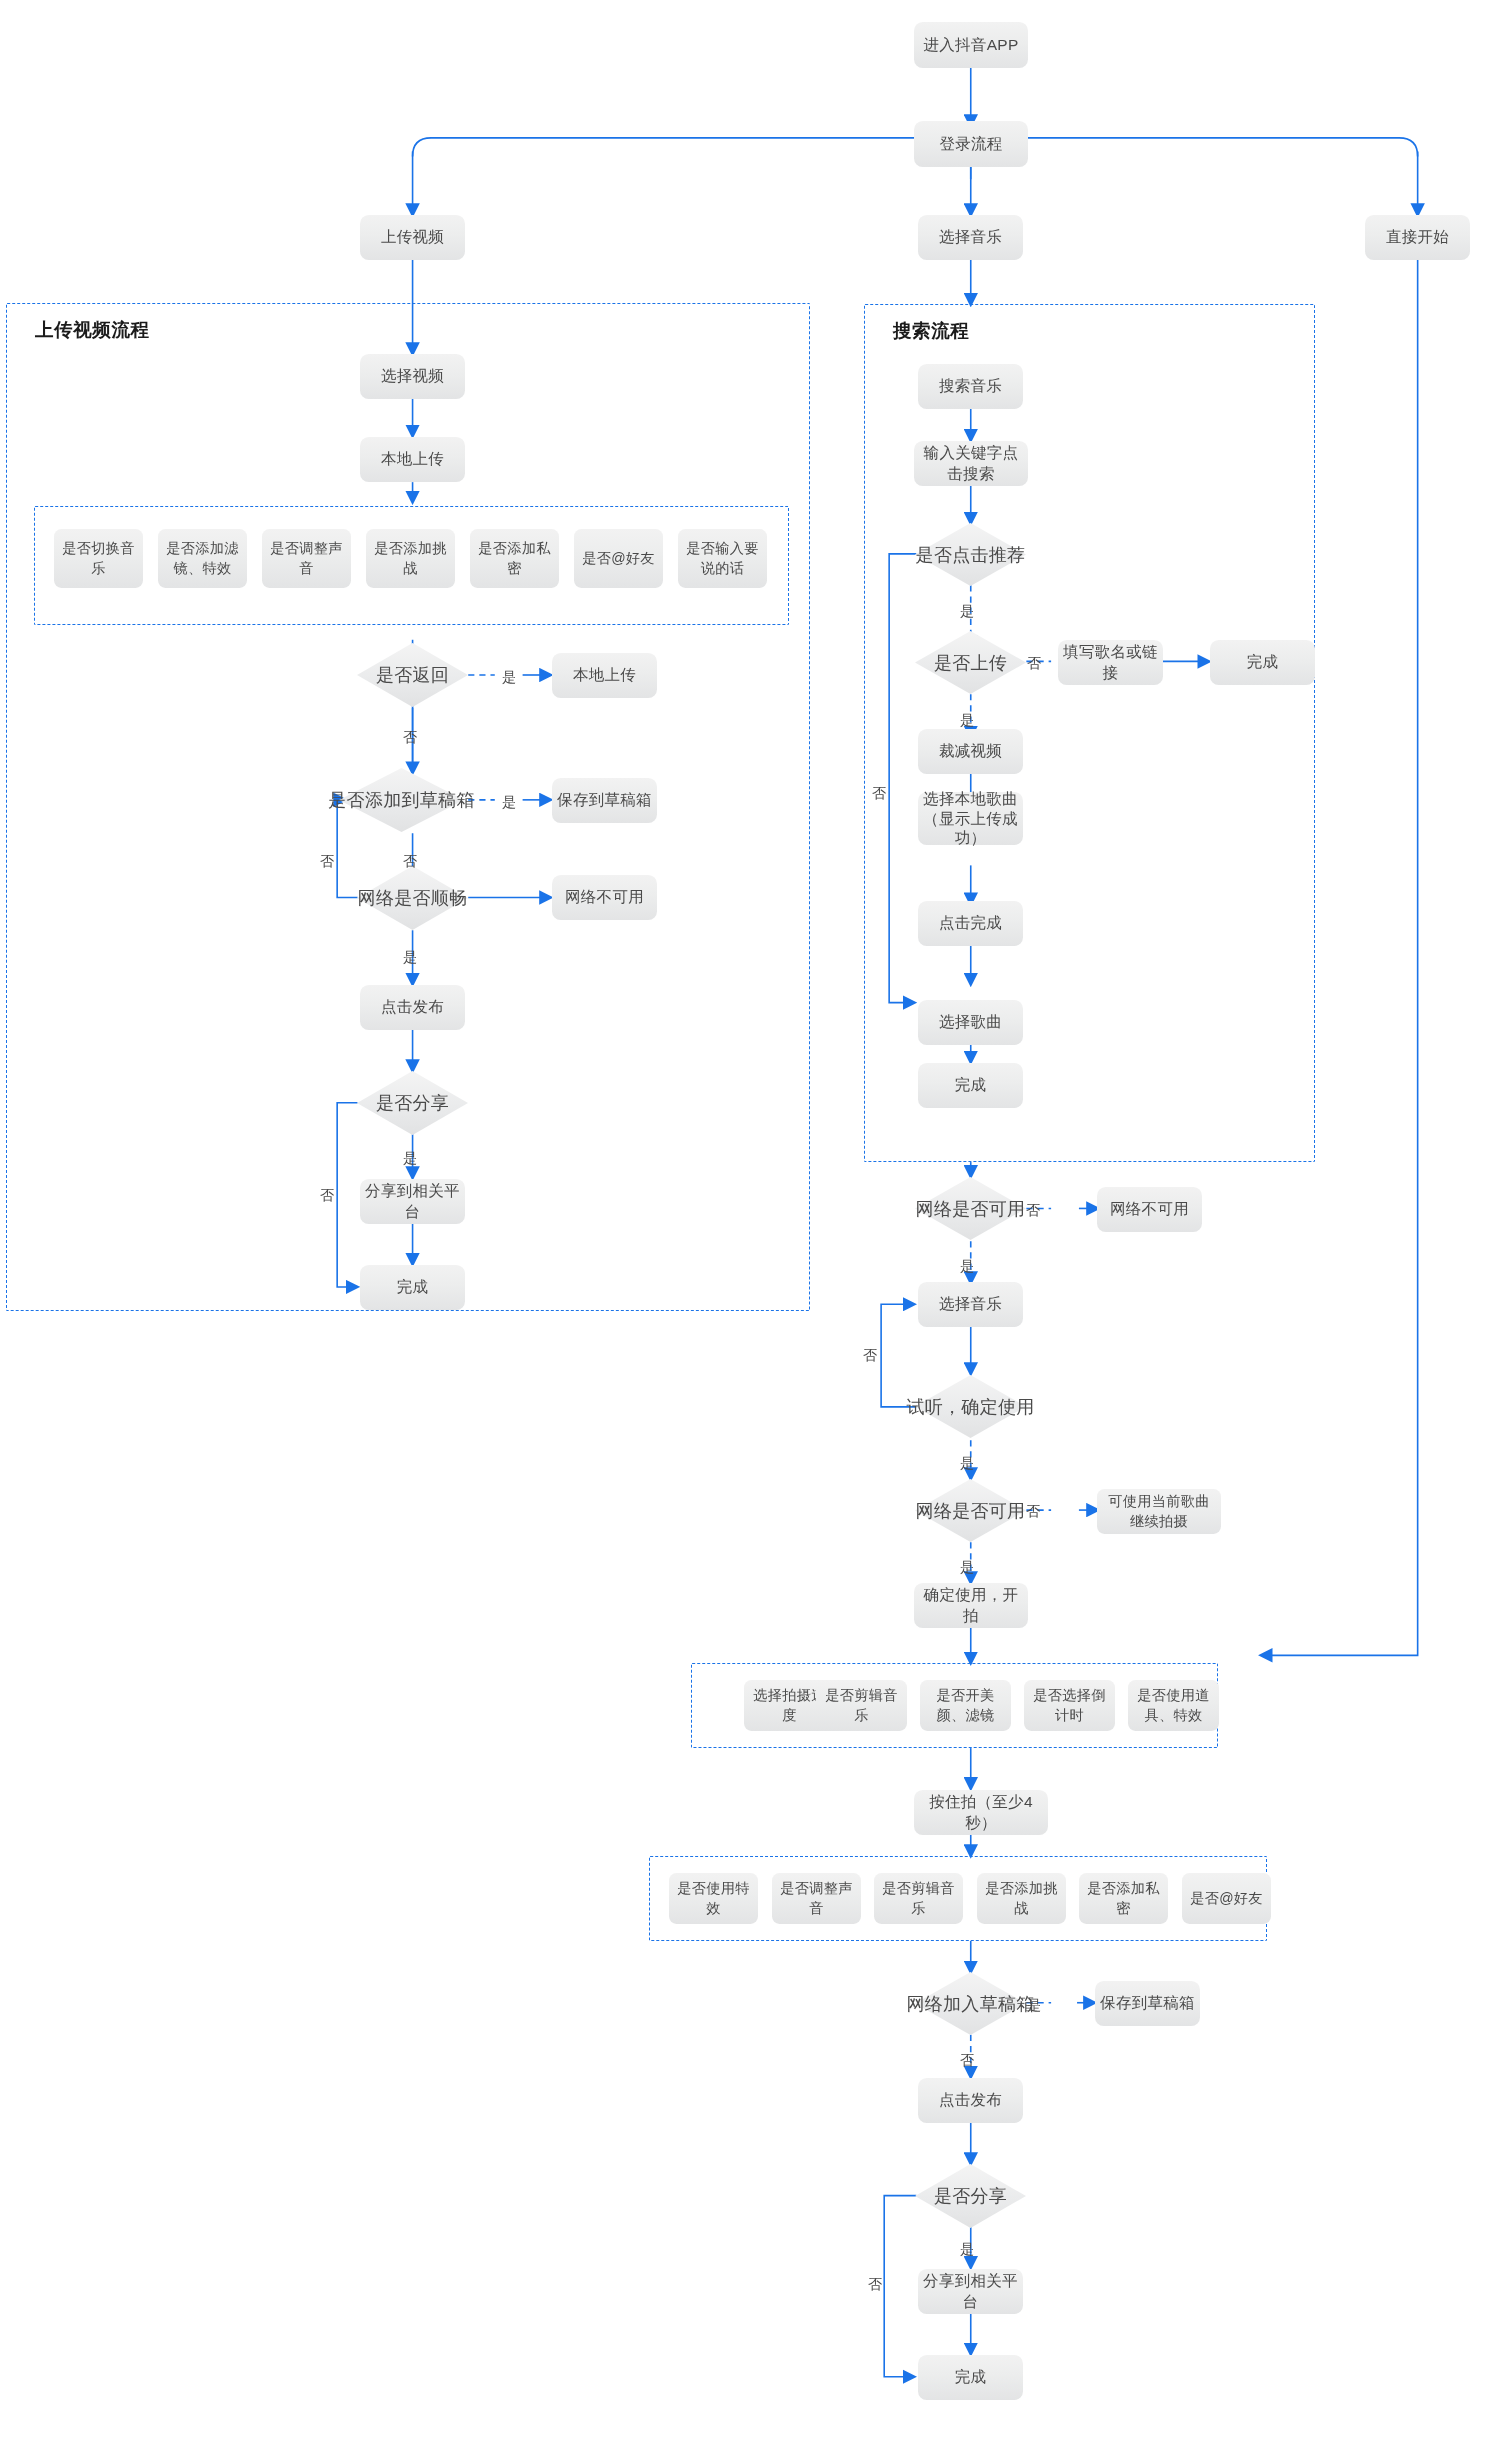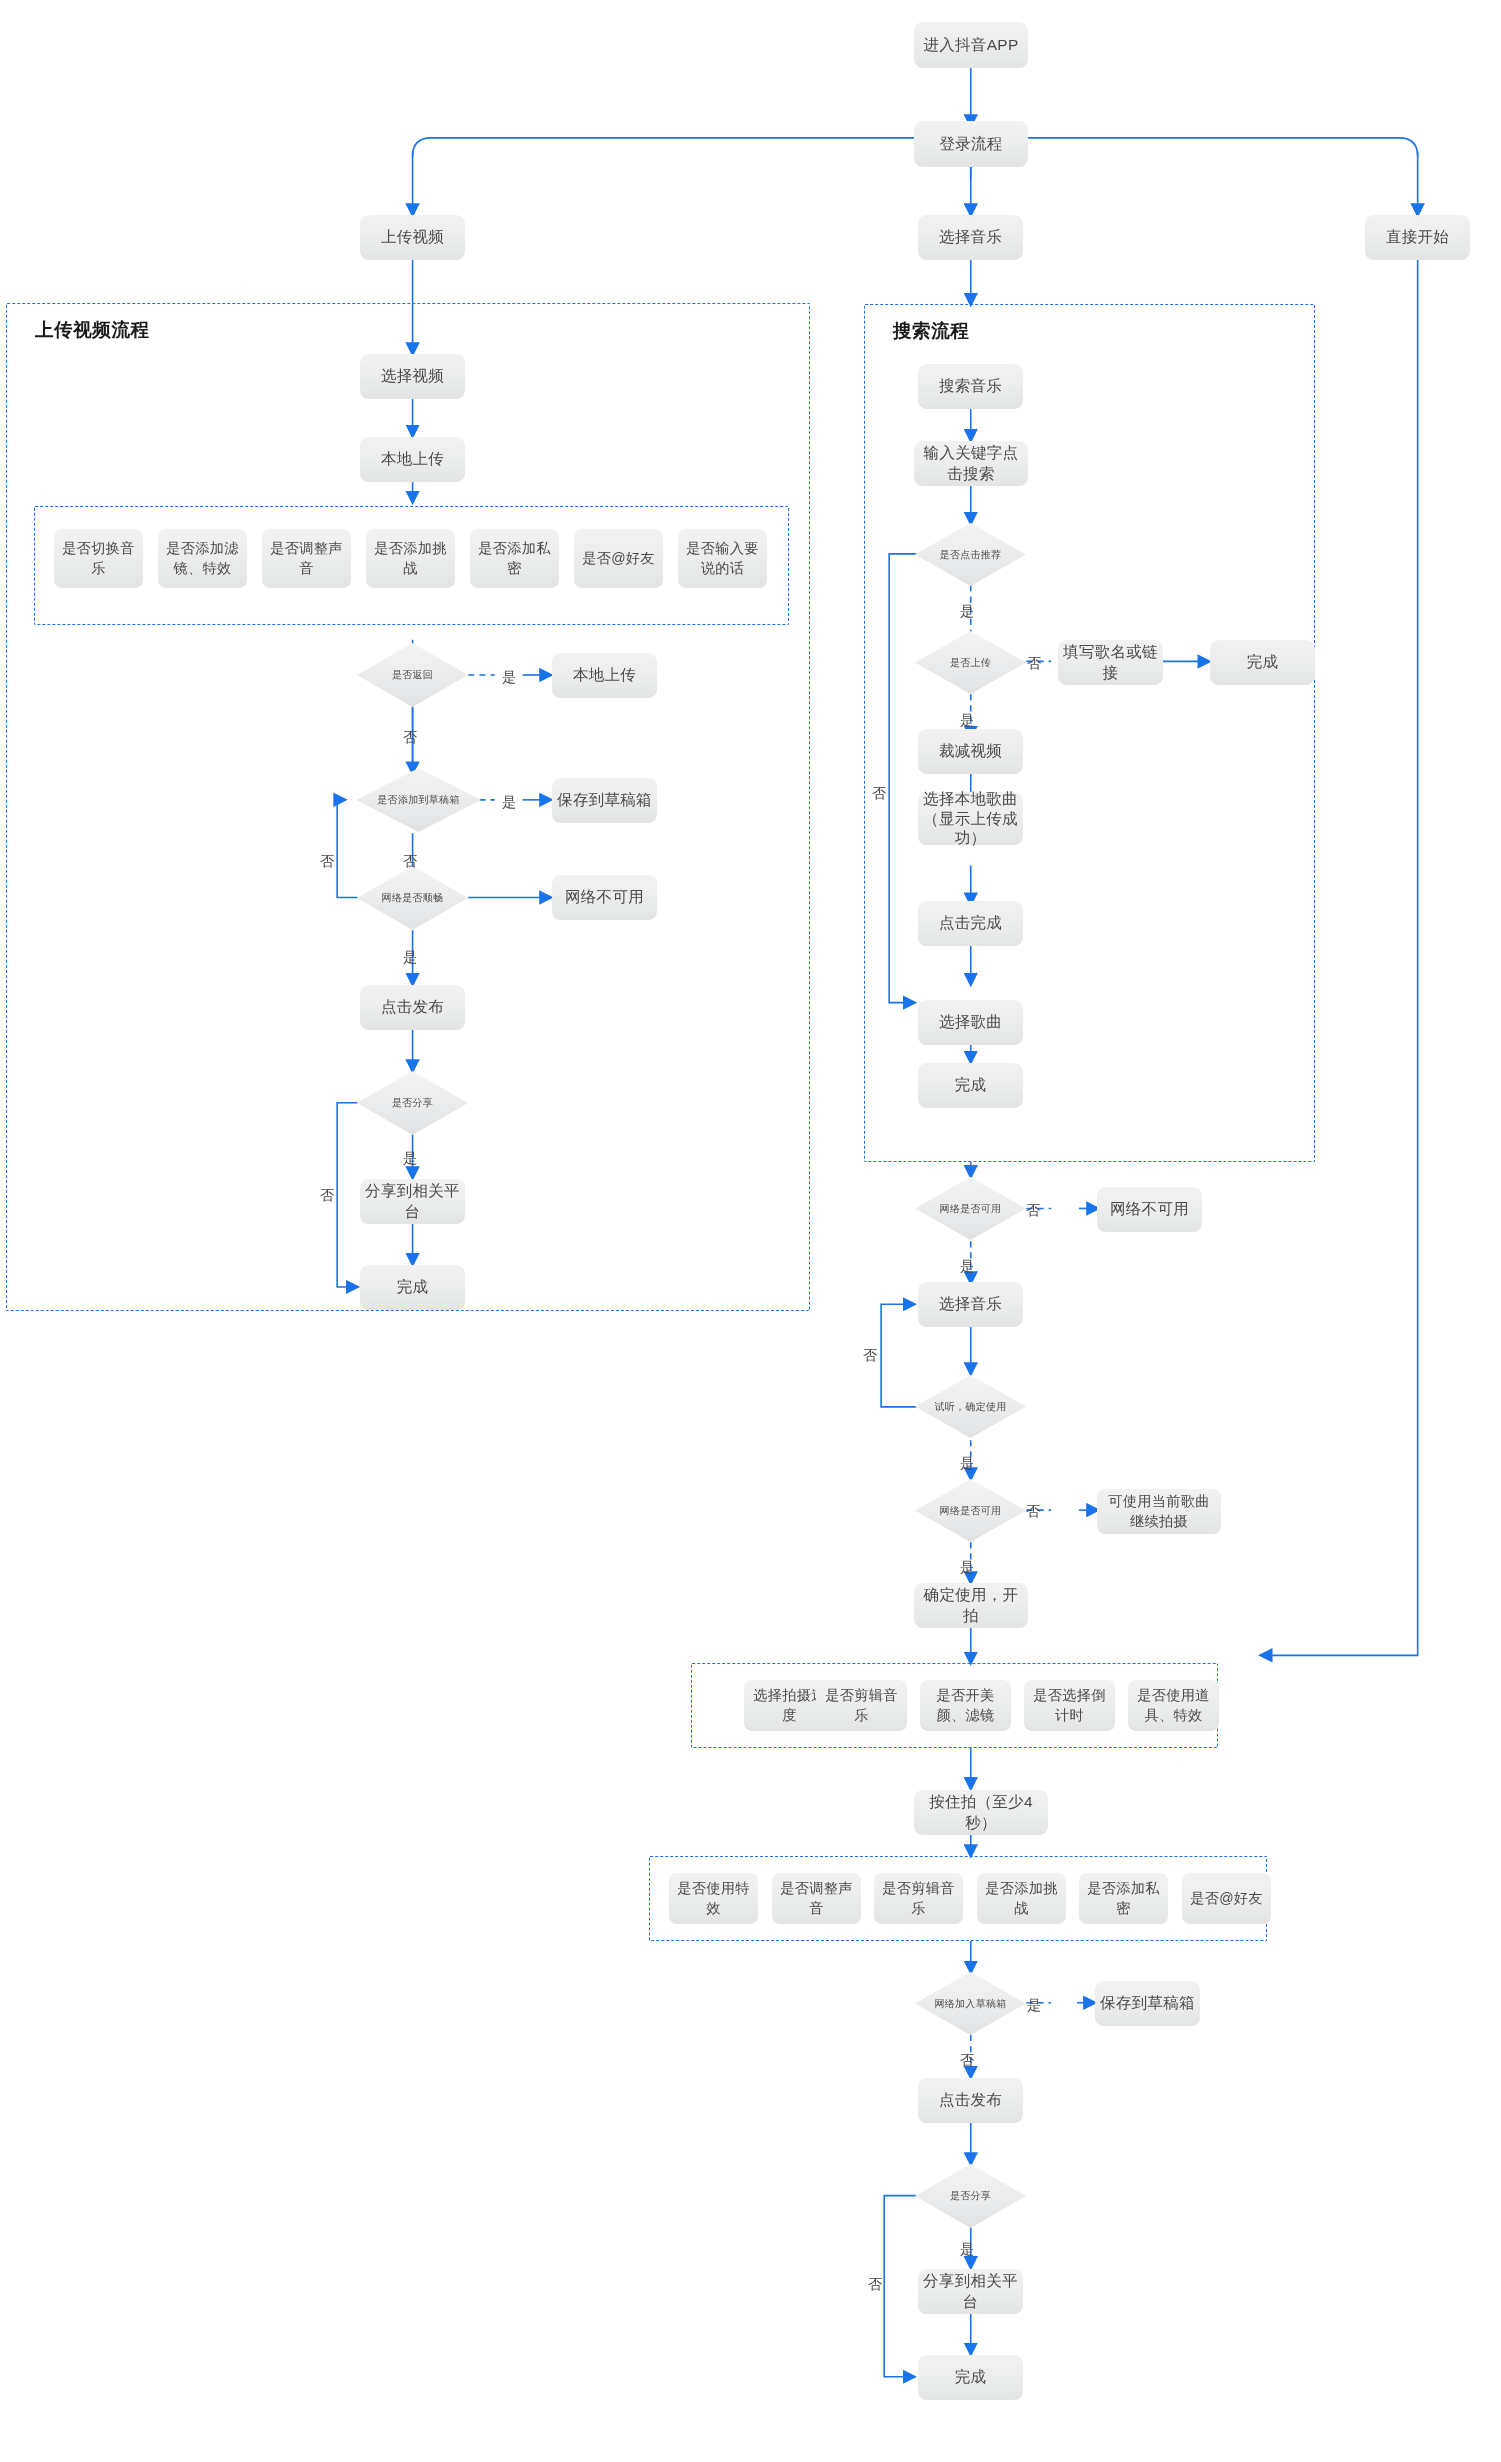--- a/index.html
+++ b/index.html
@@ -40,21 +40,21 @@
     z-index:3;
   }
   .diamond .dwrap{
     position:absolute;left:0;top:0;width:100%;height:100%;
     clip-path:polygon(50% 0%,100% 50%,50% 100%,0% 50%);
     background:linear-gradient(180deg,#f4f4f4 0%,#eaebec 55%,#e1e2e3 100%);
   }
   .diamond .dlabel{
     position:absolute;left:0;top:0;width:100%;height:100%;
     display:flex;align-items:center;justify-content:center;
-    color:#4a4a4a;font-size:10px;letter-spacing:0.3px;white-space:nowrap;
+    color:#4a4a4a;font-size:18px;letter-spacing:0.3px;white-space:nowrap;
   }
   
   .dashbox{
     position:absolute;
     box-sizing:border-box;
     border:1.2px dashed #1a73e8;
     border-radius:1.2px;
     z-index:1;
   }
   .dashbox.thin{border-width:1.2px;}
@@ -265,21 +265,21 @@
   <div class="node small" style="left:678px;top:529px;width:89px;height:59px;">是否输入要说的话</div>
 
   <div class="diamond" style="left:357px;top:643px;width:111px;height:64px;">
     <div class="dwrap"></div>
     <div class="dlabel">是否返回</div>
   </div>
   <div class="elabel" style="left:502px;top:668px;">是</div>
   <div class="node" style="left:552px;top:653px;width:105px;height:45px;">本地上传</div>
   <div class="elabel" style="left:403px;top:728px;">否</div>
 
-  <div class="diamond" style="left:356px;top:768px;width:125px;height:64px;">
+  <div class="diamond" style="left:339px;top:768px;width:125px;height:64px;">
     <div class="dwrap"></div>
     <div class="dlabel">是否添加到草稿箱</div>
   </div>
   <div class="elabel" style="left:502px;top:793px;">是</div>
   <div class="node" style="left:552px;top:778px;width:105px;height:45px;">保存到草稿箱</div>
   <div class="elabel" style="left:403px;top:852px;">否</div>
   <div class="elabel" style="left:320px;top:852px;">否</div>
 
   <div class="diamond" style="left:357px;top:866px;width:111px;height:64px;">
     <div class="dwrap"></div>

